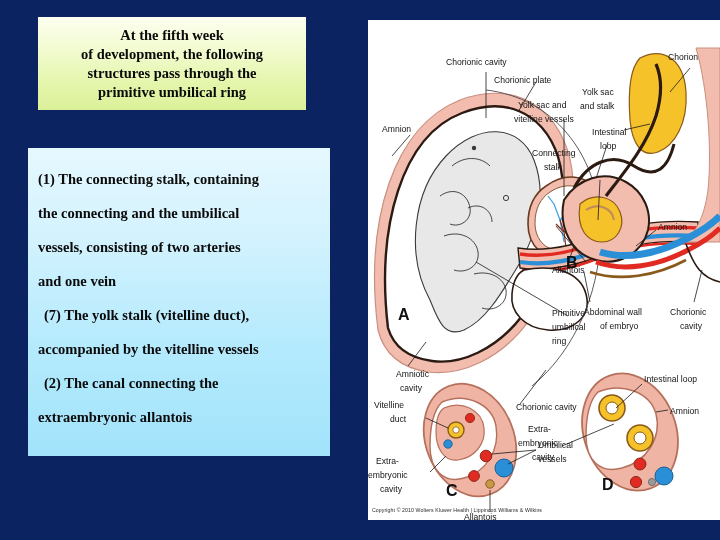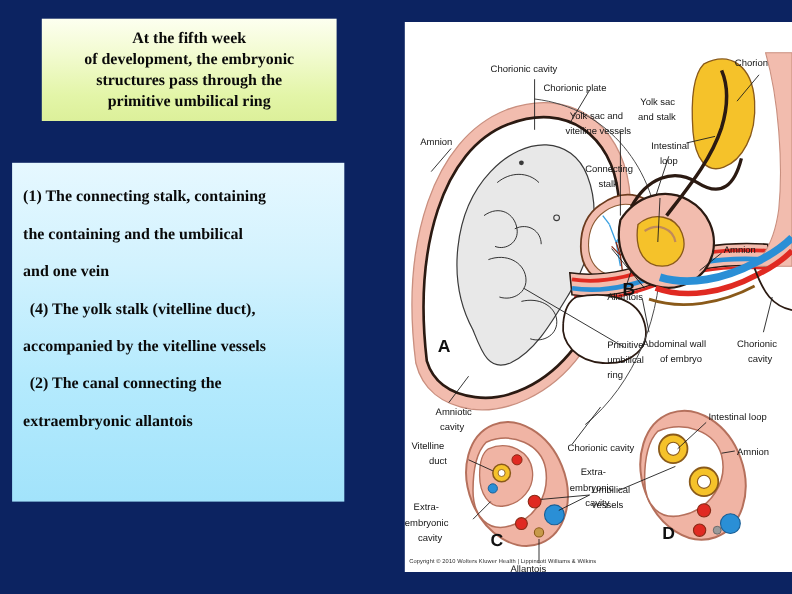--- a/index.html
+++ b/index.html
@@ -42,21 +42,21 @@
     font-size: 14.5px;
     line-height: 19px;
     color: #0a0a0a;
     text-align: center;
     white-space: nowrap;
   }
 
   
   #body-box {
     position: absolute;
-    left: 11px;
+    left: 28px;
     top: 148px;
     width: 302px;
     height: 308px;
     box-sizing: border-box;
     background: linear-gradient(to bottom, #e6f8ff 0%, #d2f2fe 30%, #b4eafd 65%, #a2e3fb 100%);
     padding: 14px 10px 6px 10px;
   }
   #body-box .bline {
     font-family: "Liberation Serif", serif;
     font-weight: bold;
@@ -102,30 +102,31 @@
     letter-spacing: 0.1px;
   }
 </style>
 </head>
 <body>
 
 <div id="slide">
 
   <div id="title-box">
     <div class="tline">At the fifth week</div>
-    <div class="tline">of development, the embryonic</div>
+    <div class="tline">of development, the following</div>
     <div class="tline">structures pass through the</div>
     <div class="tline">primitive umbilical ring</div>
   </div>
 
   <div id="body-box">
     <div class="bline">(1) The connecting stalk, containing</div>
-    <div class="bline">the containing and the umbilical</div>
+    <div class="bline">the connecting and the umbilical</div>
+    <div class="bline">vessels, consisting of two arteries</div>
     <div class="bline">and one vein</div>
-    <div class="bline indent"> (4) The yolk stalk (vitelline duct),</div>
+    <div class="bline indent"> (7) The yolk stalk (vitelline duct),</div>
     <div class="bline">accompanied by the vitelline vessels</div>
     <div class="bline indent"> (2) The canal connecting the</div>
     <div class="bline">extraembryonic allantois</div>
   </div>
 
   <div id="figure-panel">
     <svg id="figure-svg" width="352" height="500" viewBox="0 0 352 500" xmlns="http://www.w3.org/2000/svg">
 
       <g>
 

